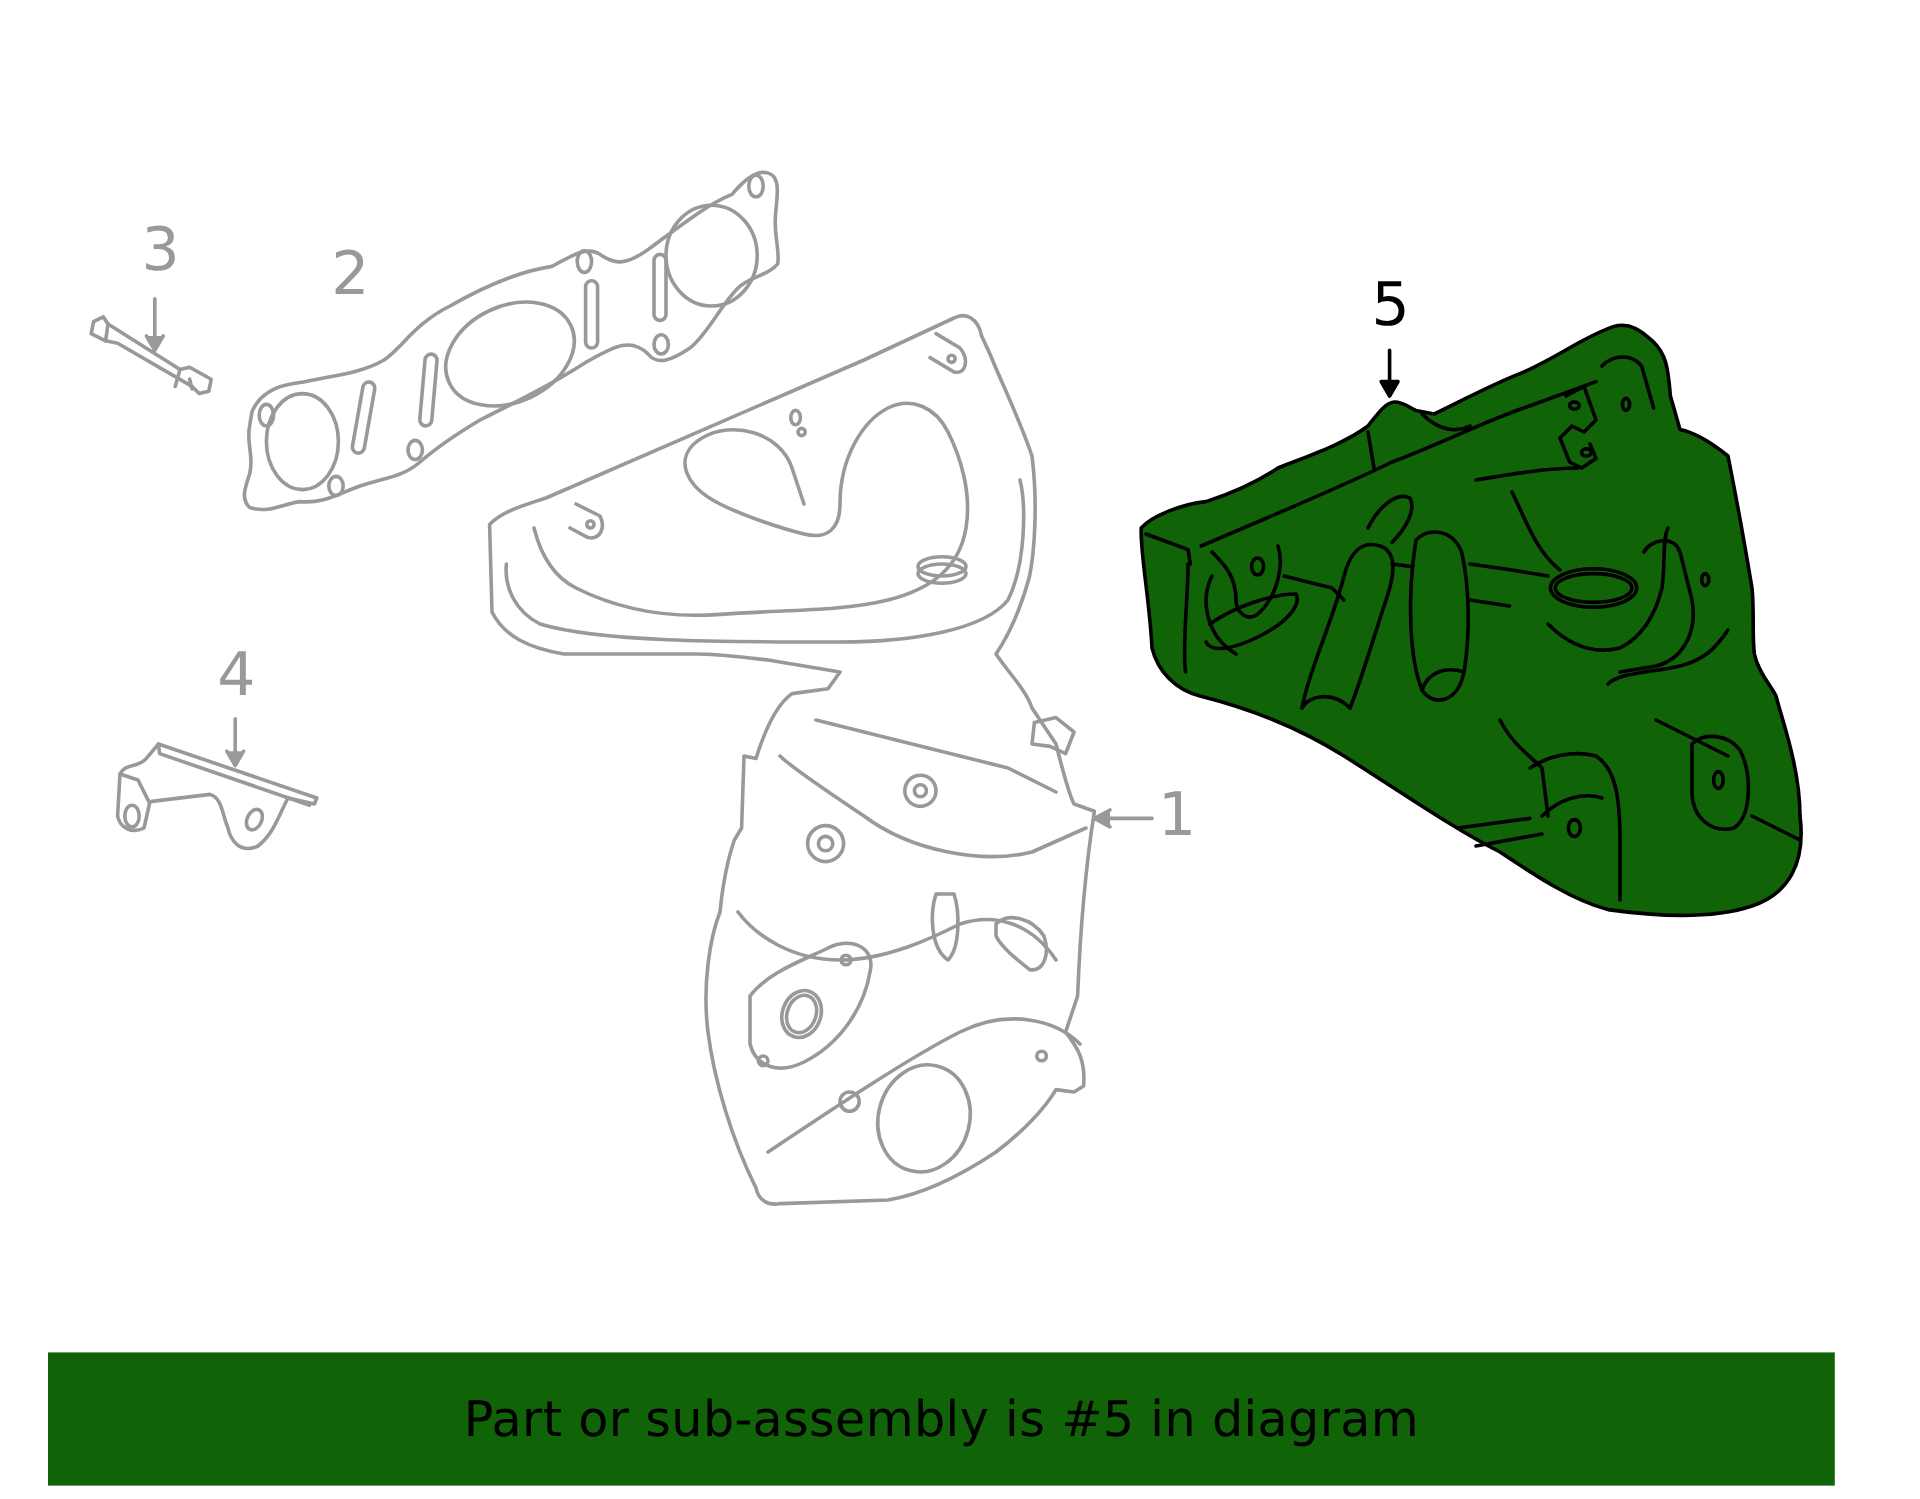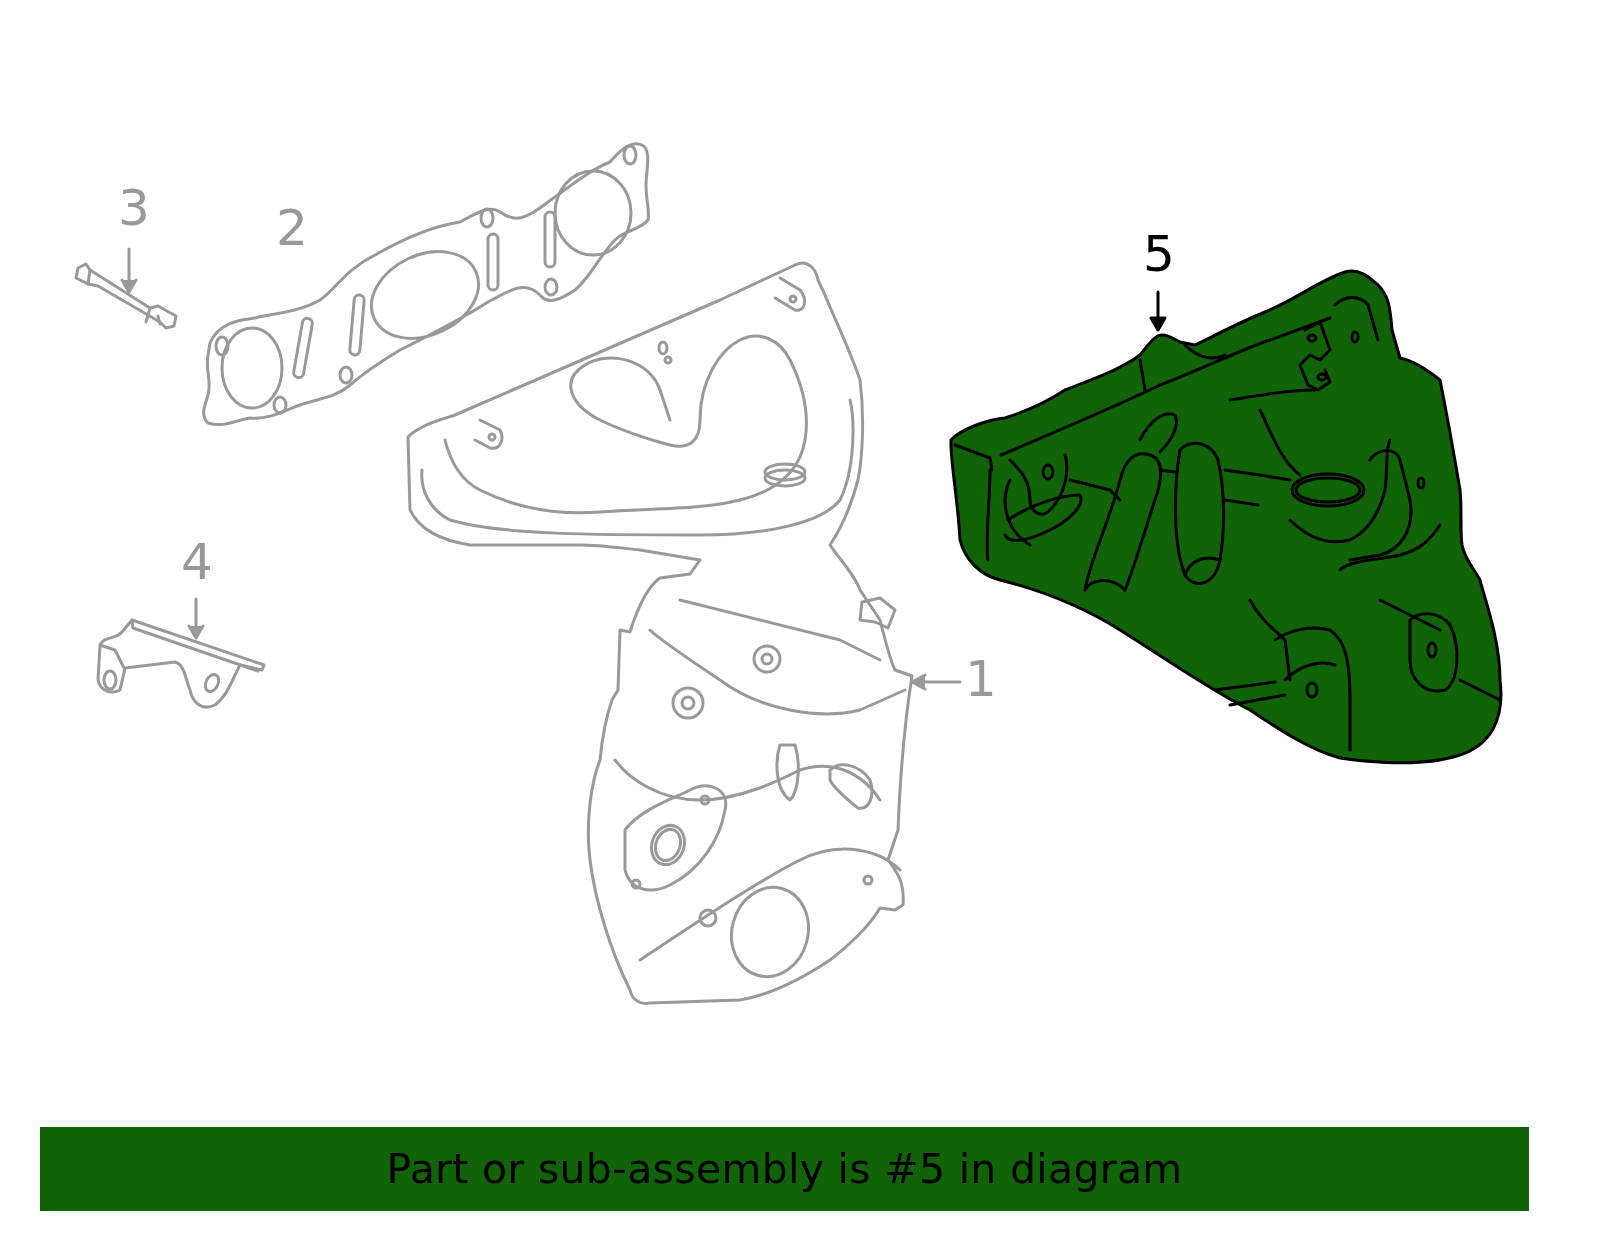--- a/index.html
+++ b/index.html
@@ -1,20 +1,20 @@
 <!DOCTYPE html>
 <html><head>
 <meta charset="utf-8">
 <style>
   html, body { margin: 0; padding: 0; background: #ffffff; }
   body { width: 1600px; height: 1249px; position: relative; overflow: hidden; font-family: "DejaVu Sans", sans-serif; }
   #diagram { position: absolute; left: 0; top: 0; width: 1600px; height: 1249px; }
   .callout { position: absolute; font-family: "DejaVu Sans", sans-serif; font-size: 50px; line-height: 1; color: #999999; }
   .callout.active { color: #000000; }
-  #banner { position: absolute; left: 40px; top: 1127px; width: 1489px; height: 84px; background: #116308; display: flex; flex-direction: column; align-items: center; justify-content: center; }
+  #banner { position: absolute; left: 40px; top: 1127px; width: 1489px; height: 111px; background: #116308; display: flex; flex-direction: column; align-items: center; justify-content: center; }
   #banner span { font-family: "DejaVu Sans", sans-serif; font-size: 41px; line-height: 50px; color: #000; letter-spacing: 0.3px; }
 </style>
 </head>
 <body>
 
 <svg id="diagram" viewBox="0 0 1600 1249" xmlns="http://www.w3.org/2000/svg">
 
   <g fill="none" stroke="#999" stroke-width="3" stroke-linecap="round" stroke-linejoin="round">
     <path d="M78,268 L86,264 L90,270 L150,308 L158,306 L176,316 L174,326 L166,328 L160,322 L98,286 L88,284 L76,278 Z"></path>
     <path d="M90,270 L88,284"></path>

